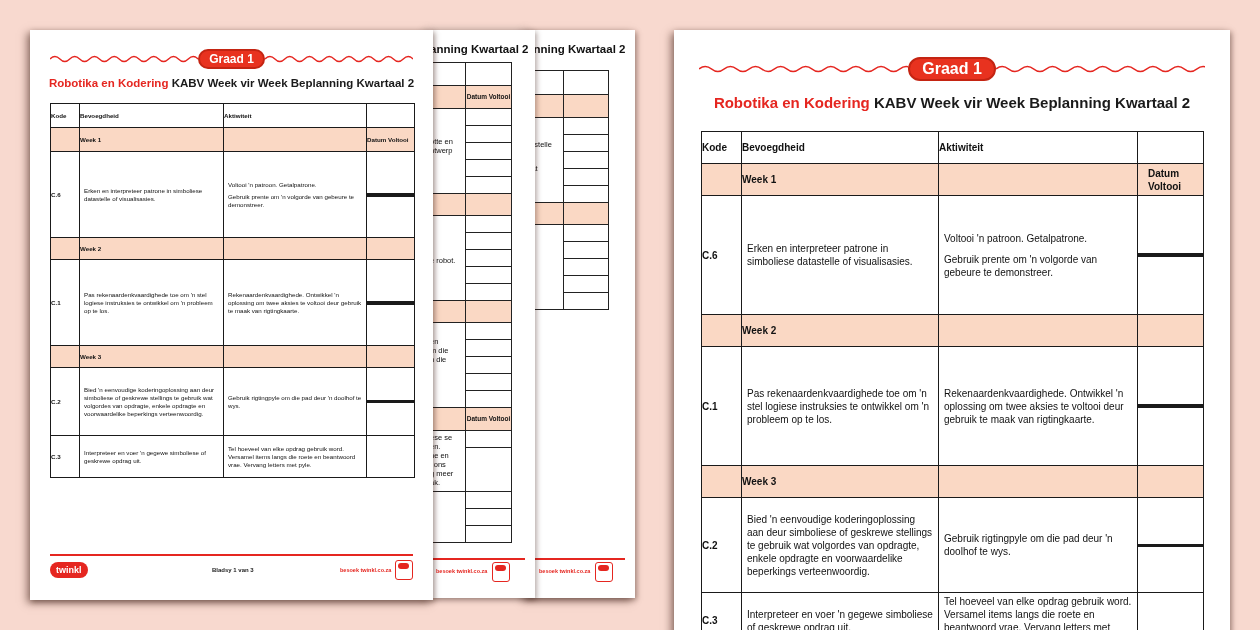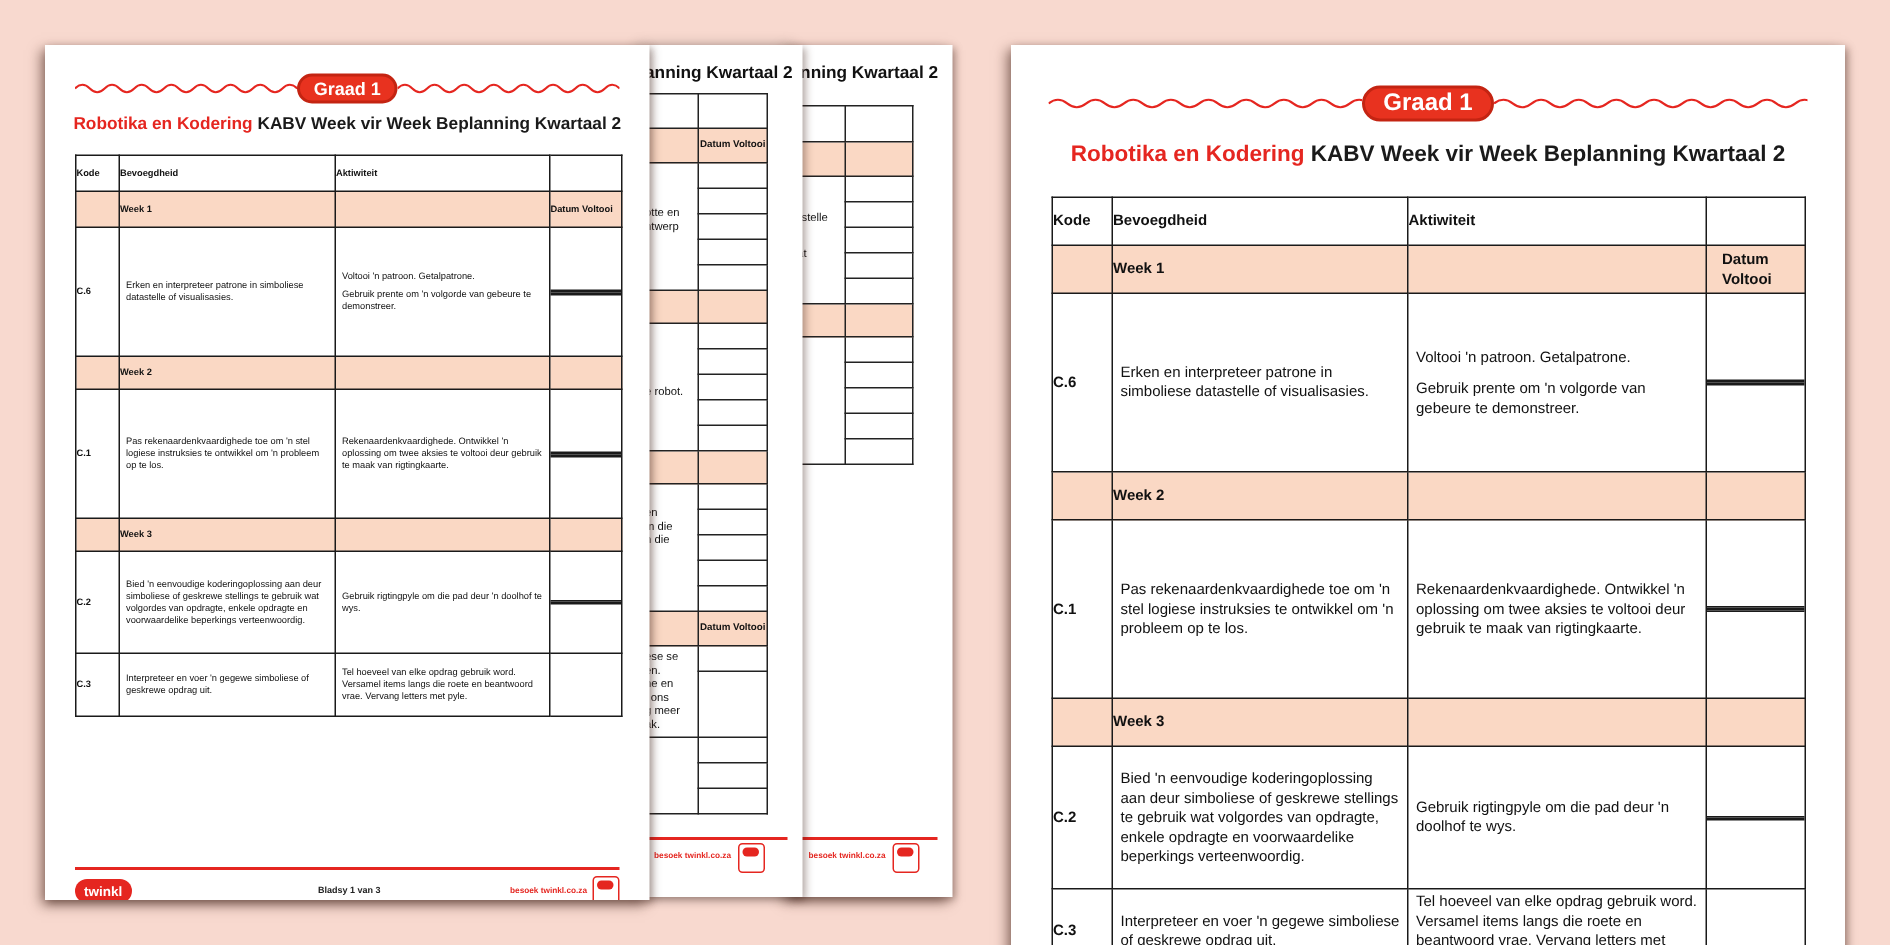--- a/index.html
+++ b/index.html
@@ -314,21 +314,21 @@
     </tr>
     <tr style="height:42px">
       <td class="c">C.3</td>
       <td style="padding:0 4px;">Interpreteer en voer 'n gegewe simboliese of geskrewe opdrag uit.</td>
       <td style="padding:0 4px;">Tel hoeveel van elke opdrag gebruik word. Versamel items langs die roete en beantwoord vrae. Vervang letters met pyle.</td>
       <td></td>
     </tr>
   </tbody>
     </table>
 
-  <div class="footer" style="top:548px;">
+  <div class="footer" style="top:524px;">
     <div class="rule"></div>
     <div class="logo" style="left:0;top:8px;">twinkl</div>
     <div class="pageno" style="left:162px;top:13px;">Bladsy 1 van 3</div>
     <div class="url" style="left:290px;top:13px;">besoek twinkl.co.za</div>
     <div class="badge" style="left:345px;top:6px;"></div>
   </div>
 </div>
 
 <div class="page big">
   <div class="banner" style="top:27px;padding:0 25px;">

